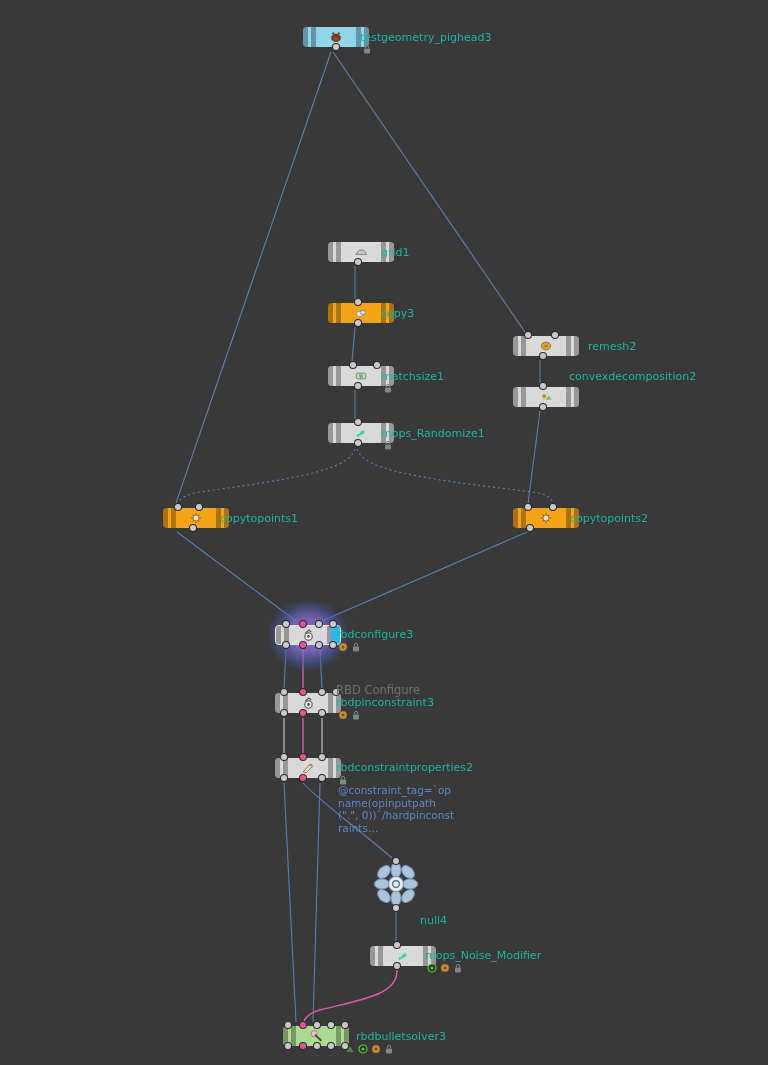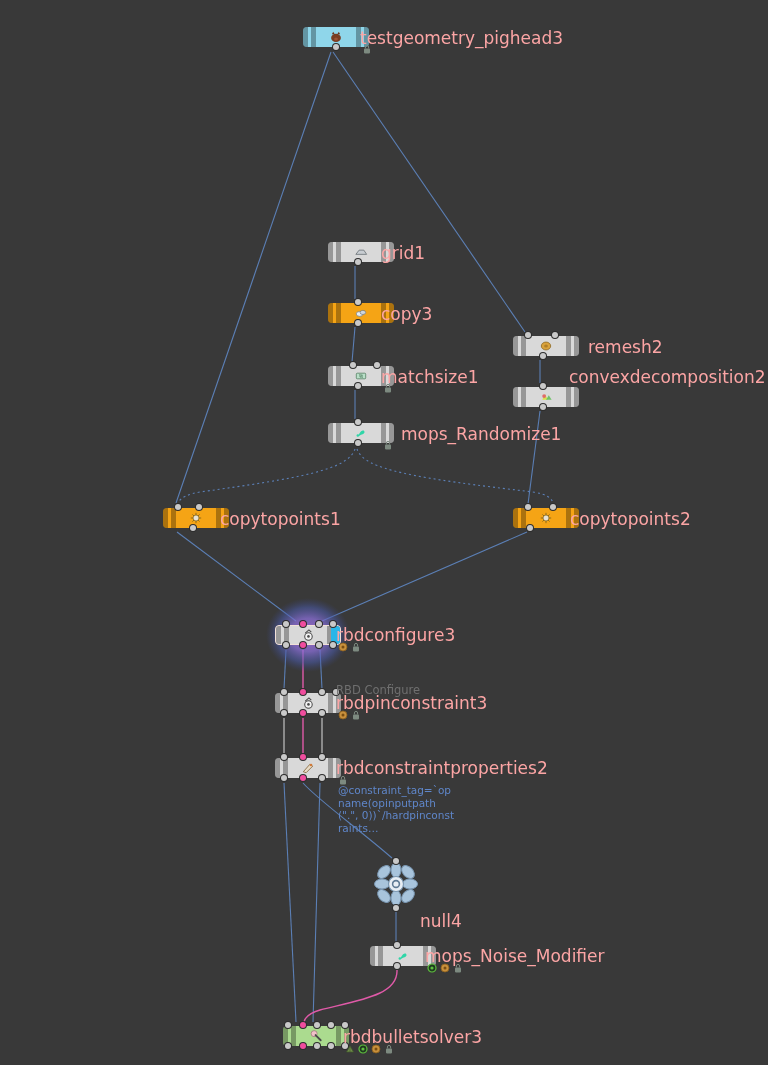--- a/index.html
+++ b/index.html
@@ -59,22 +59,22 @@
   }
 
   
   .dot{position:absolute;width:6px;height:6px;border-radius:50%;
        background:#c9c9c9;box-shadow:0 0 0 1px #2d2d2d;}
   .dot.pink{background:#f04d9e;}
 
   
   .label{
     position:absolute;
-    color:#fca5a5;
-    font-size:17px;
+    color:#14b8a6;
+    font-size:11px;
     white-space:nowrap;
     line-height:14px;
   }
   .sublabel{
     position:absolute;
     color:#6f6f6f;
     font-size:11.5px;
     white-space:nowrap;
     line-height:13px;
   }
@@ -246,21 +246,21 @@
           <circle cx="4.6" cy="10.6" r="1.3" fill="#2fd6a8"></circle>
         </svg>
       </div>
       <div class="slat"></div>
         <div class="gap"></div>
         <div class="slat"></div>
     </div>
     <div class="dot" style="left:27px;top:-4px;"></div>
     <div class="dot" style="left:27px;top:17px;"></div>
   </div>
-  <div class="label" style="left:381px;top:427px;padding-left:20px;">mops_Randomize1</div>
+  <div class="label" style="left:381px;top:427px;">mops_Randomize1</div>
   <div class="badges" style="left:383px;top:440px;">
     <svg class="badge" viewBox="0 0 10 10">
       <rect x="2" y="4.4" width="6" height="5" rx="0.8" fill="#7d8a80"></rect>
       <path d="M3.4 4.4 V3 a1.6 1.6 0 0 1 3.2 0 V4.4" fill="none" stroke="#7d8a80" stroke-width="1"></path>
     </svg>
   </div>
 
   <div class="node c-grey" style="left:513px;top:336px;">
     <div class="nbody">
       <div class="slat"></div>
@@ -536,21 +536,21 @@
     <div class="dot pink" style="left:17px;top:-4px;"></div>
     <div class="dot" style="left:31px;top:-4px;"></div>
     <div class="dot" style="left:45px;top:-4px;"></div>
     <div class="dot" style="left:59px;top:-4px;"></div>
     <div class="dot" style="left:2px;top:17px;"></div>
     <div class="dot pink" style="left:17px;top:17px;"></div>
     <div class="dot" style="left:31px;top:17px;"></div>
     <div class="dot" style="left:45px;top:17px;"></div>
     <div class="dot" style="left:59px;top:17px;"></div>
   </div>
-  <div class="label" style="left:343px;top:1030px;">rbdbulletsolver3</div>
+  <div class="label" style="left:356px;top:1030px;">rbdbulletsolver3</div>
   <div class="badges" style="left:345px;top:1044px;">
     <svg class="badge" viewBox="0 0 10 10">
       <path d="M1.5 8 L5 2 L8.5 8 Z" fill="#6f8a4a" stroke="#3f5a2a" stroke-width="0.7"></path>
       <path d="M5 2 V8" stroke="#3f5a2a" stroke-width="0.6"></path>
     </svg>
     <svg class="badge" viewBox="0 0 10 10">
       <circle cx="5" cy="5" r="4" fill="#1f3a1f" stroke="#5fbf3f" stroke-width="1.2"></circle>
       <circle cx="5" cy="5" r="1.6" fill="#5fbf3f"></circle>
     </svg>
     <svg class="badge" viewBox="0 0 10 10">

